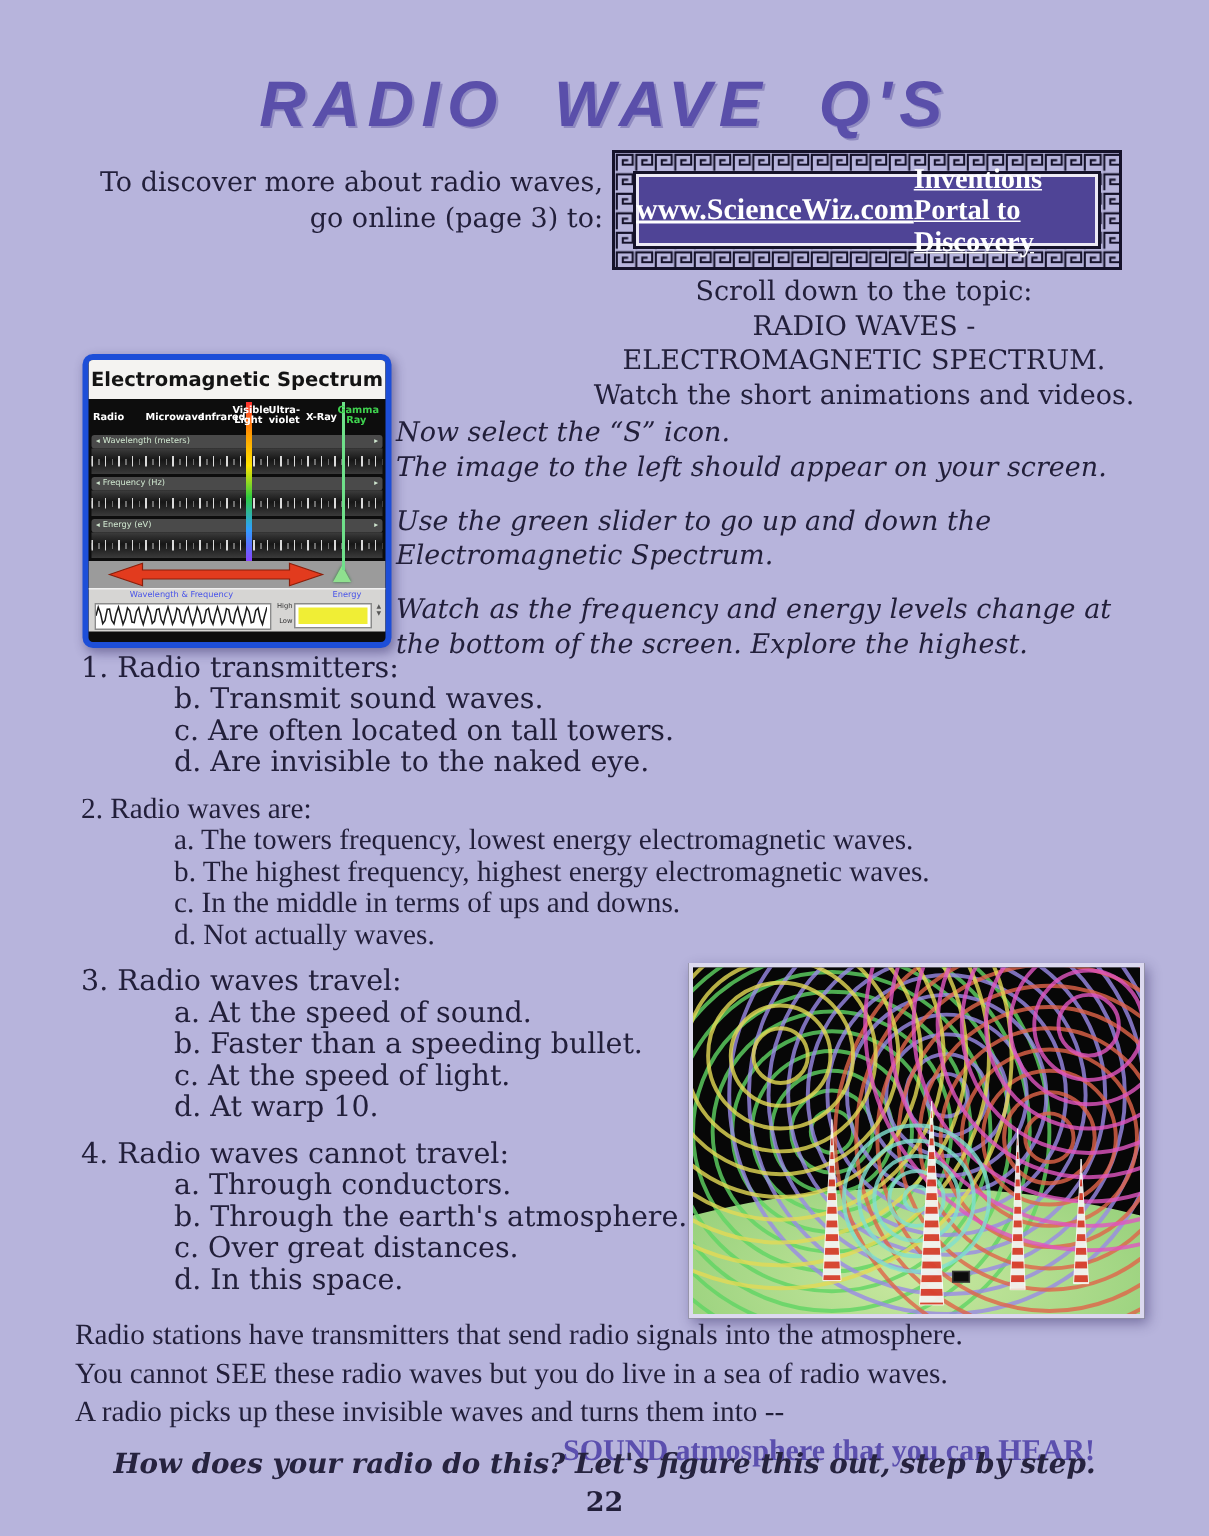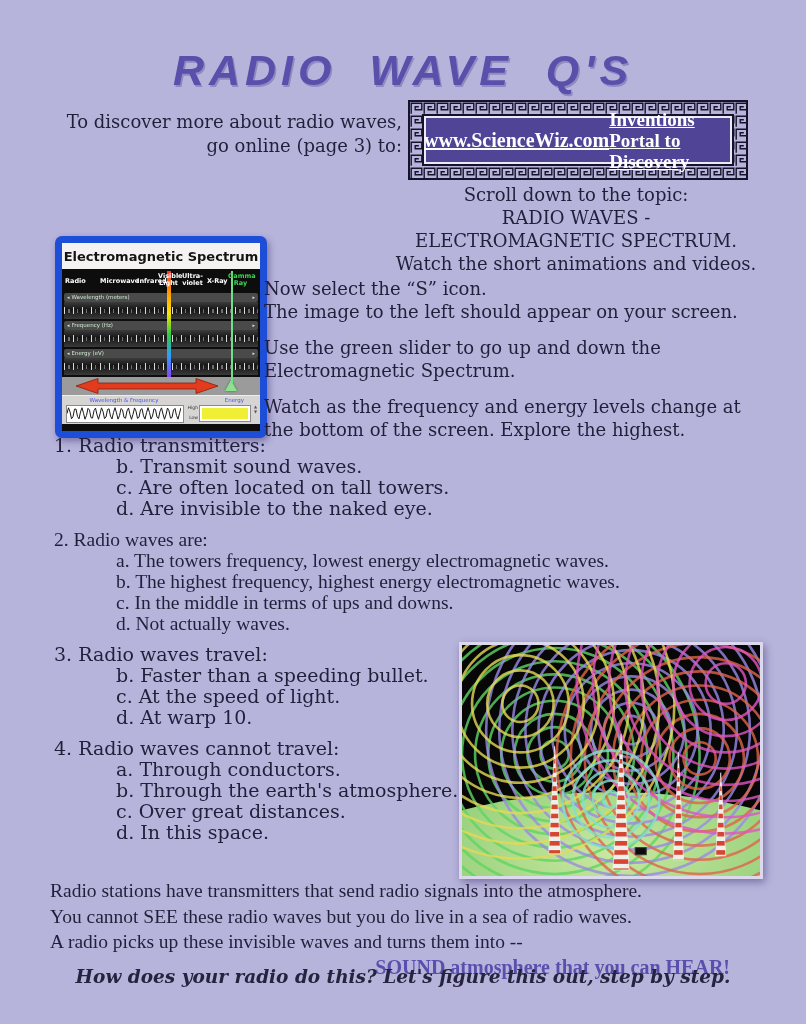--- a/index.html
+++ b/index.html
@@ -21,21 +21,21 @@
         background:#4f4496;border:2px solid #15122a;box-shadow:inset 0 0 0 2px #ece9f5;
         display:flex;flex-direction:row;justify-content:center;align-items:center;
         color:#ffffff;font-family:"Liberation Serif",serif;text-decoration:underline;}
   .sciwiz-url{font-size:20px;font-weight:bold;line-height:22px;}
   .sciwiz-tag{font-size:19px;font-weight:bold;line-height:21px;}
   
   .scrollnote{position:absolute;left:375px;top:183px;width:402px;text-align:center;
         font-size:18px;line-height:23px;}
   
   .app{position:absolute;left:55px;top:236px;width:198px;height:188px;background:#0d0d0d;
-       border:7px solid #1d4ed8;border-radius:7px;box-shadow:2px 3px 7px rgba(40,30,90,.45);
+       border:4px solid #1d4ed8;border-radius:7px;box-shadow:2px 3px 7px rgba(40,30,90,.45);
        font-family:"DejaVu Sans",sans-serif;overflow:hidden;}
   .app-header{height:26px;background:#f4f3f1;display:flex;align-items:center;justify-content:center;
        font-weight:bold;font-size:13px;color:#141414;}
   .app-bands{position:relative;height:24px;}
   .band{position:absolute;color:#fff;font-size:6.5px;font-weight:bold;line-height:7px;
         text-align:center;z-index:6;}
   .band.gamma{color:#3fd24f;}
   .rainbow{position:absolute;left:105px;top:28px;width:4px;height:106px;z-index:5;
         background:linear-gradient(180deg,#ff3030,#ff9a00,#ffe400,#2ecc40,#2e9fff,#8844ff);}
   .greenline{position:absolute;left:169px;top:28px;width:2px;height:112px;background:#6fe08a;z-index:5;}
@@ -60,21 +60,21 @@
   .wavelabel{position:absolute;left:6px;top:1px;width:112px;text-align:center;font-size:5.5px;color:#4a55e8;}
   .wavebox{position:absolute;left:4px;top:9px;width:116px;height:16px;background:#fff;border:1px solid #8a8a8a;}
   .energylabel{position:absolute;right:16px;top:1px;font-size:5.5px;color:#4a55e8;}
   .energybox{position:absolute;right:9px;top:9px;width:50px;height:15px;background:#fff;border:1px solid #8a8a8a;}
   .energyfill{position:absolute;left:2px;top:2px;right:2px;bottom:2px;background:#f0ee35;}
   .hi{position:absolute;right:62px;top:9px;font-size:4.5px;color:#333;}
   .lo{position:absolute;right:62px;top:19px;font-size:4.5px;color:#333;}
   .updown{position:absolute;right:3px;top:9px;font-size:4px;color:#555;line-height:4.5px;text-align:center;}
   
   .instr{position:absolute;left:264px;top:277px;width:526px;font-size:18px;line-height:23px;}
-  .instr .para{margin-bottom:13px;}
+  .instr .para{margin-bottom:13px;font-style:italic;}
   
   .questions{position:absolute;left:54px;top:435px;width:742px;font-size:19px;line-height:21px;}
   .q{margin-bottom:10px;}
   .q .opt{padding-left:62px;}
   .q.narrowfont{font-family:"Liberation Serif",serif;font-size:19.5px;}
   
   .waveimg{position:absolute;left:459px;top:642px;width:298px;height:231px;background:#000;
       border:3px solid #dcd9ef;box-shadow:2px 3px 8px rgba(40,30,90,.45);}
   .waveimg svg{display:block;width:100%;height:100%;}
   
@@ -204,20 +204,21 @@
     </div>
     <div class="q narrowfont">
       <div class="prompt">2. Radio waves are:</div>
       <div class="opt">a. The towers frequency, lowest energy electromagnetic waves.</div>
       <div class="opt">b. The highest frequency, highest energy electromagnetic waves.</div>
       <div class="opt">c. In the middle in terms of ups and downs.</div>
       <div class="opt">d. Not actually waves.</div>
     </div>
     <div class="q">
       <div class="prompt">3. Radio waves travel:</div>
+      <div class="opt">a. At the speed of sound.</div>
       <div class="opt">b. Faster than a speeding bullet.</div>
       <div class="opt">c. At the speed of light.</div>
       <div class="opt">d. At warp 10.</div>
     </div>
     <div class="q">
       <div class="prompt">4. Radio waves cannot travel:</div>
       <div class="opt">a. Through conductors.</div>
       <div class="opt">b. Through the earth's atmosphere.</div>
       <div class="opt">c. Over great distances.</div>
       <div class="opt">d. In this space.</div>
@@ -306,14 +307,15 @@
   </div>
 
   <div class="outro">
     <div>Radio stations have transmitters that send radio signals into the atmosphere.</div>
     <div>You cannot SEE these radio waves but you do live in a sea of radio waves.</div>
     <div>A radio picks up these invisible waves and turns them into --</div>
     <div class="soundline">SOUND atmosphere that you can HEAR!</div>
   </div>
 
   <div class="finalline">How does your radio do this? Let's figure this out, step by step.</div>
+  <div class="pagenum">22</div>
 
 </div>
 
 </body></html>

